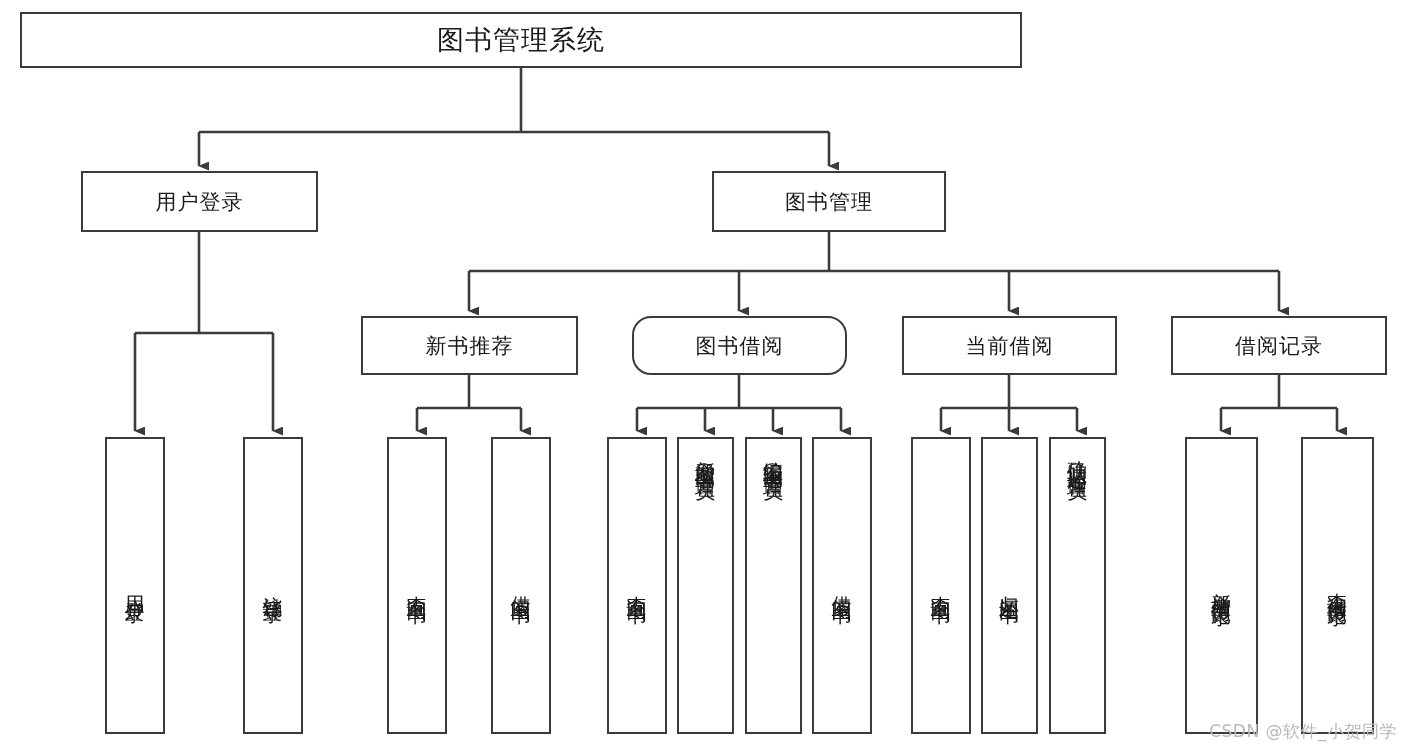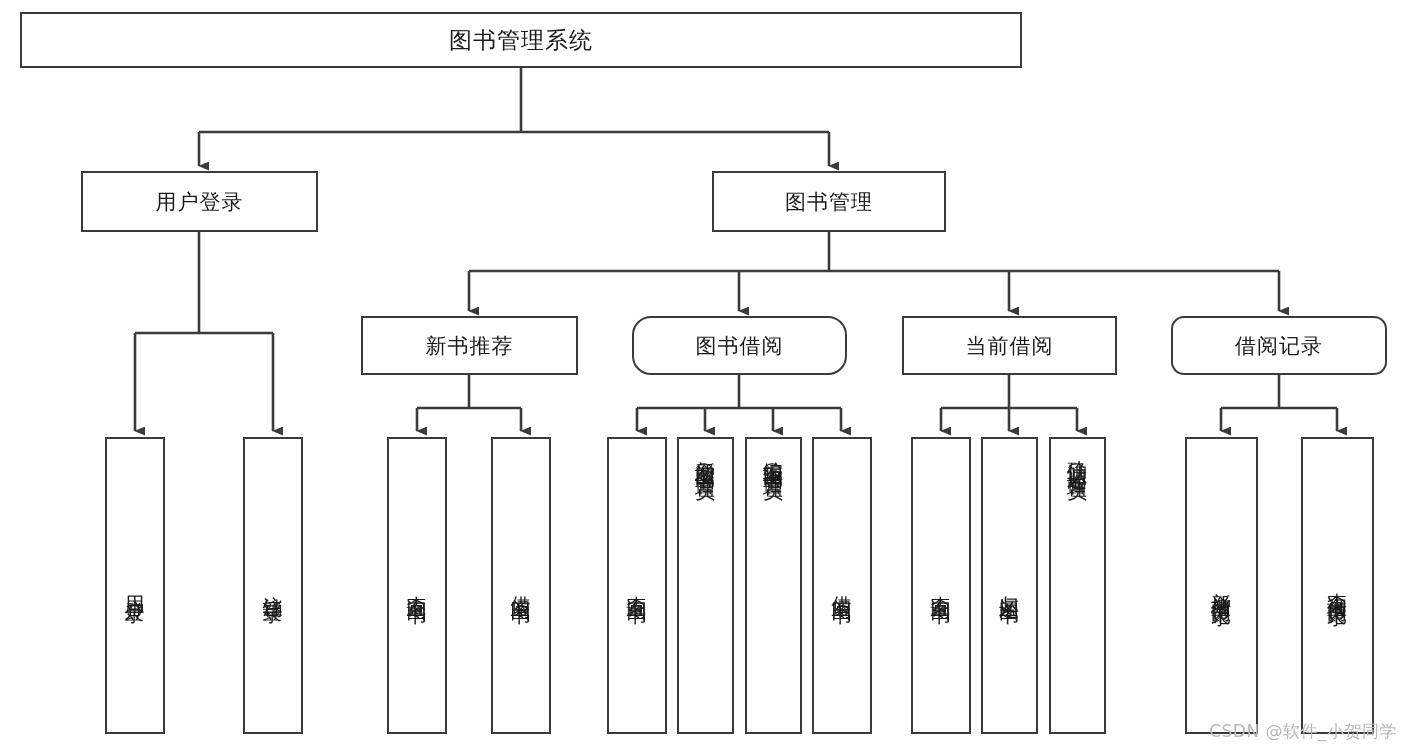--- a/index.html
+++ b/index.html
@@ -15,21 +15,21 @@
     box-sizing:border-box;
     background:#ffffff;
     border:2.2px solid #3b3b3b;
     display:flex;align-items:center;justify-content:center;
     color:#1a1a1a;
   }
   .node.h{
     font-size:21px;
     letter-spacing:1px;
   }
-  .node.root{font-size:23px;}
+  .node.root{font-size:27px;}
   .node.v{
     font-size:20px;
     padding:6px 0;
   }
   .node.v .vtext{
     writing-mode:vertical-rl;
     text-orientation:upright;
     letter-spacing:3px;
     line-height:1;
     white-space:nowrap;
@@ -116,21 +116,21 @@
 
   <div class="node h" style="left:361px;top:316px;width:217px;height:59px;font-family:Liberation Serif, serif;">
     <span>新书推荐</span>
   </div>
   <div class="node h" style="left:632px;top:316px;width:215px;height:59px;border-radius:19px;">
     <span>图书借阅</span>
   </div>
   <div class="node h" style="left:902px;top:316px;width:215px;height:59px;">
     <span>当前借阅</span>
   </div>
-  <div class="node h" style="left:1171px;top:316px;width:216px;height:59px;border-radius:13px;">
+  <div class="node h" style="left:1171px;top:316px;width:216px;height:59px;">
     <span>借阅记录</span>
   </div>
 
   <div class="node v mid" style="left:105px;top:437px;width:60px;height:297px;">
     <span class="vtext">用户登录</span>
   </div>
   <div class="node v mid" style="left:243px;top:437px;width:60px;height:297px;">
     <span class="vtext">注销登录</span>
   </div>
 

